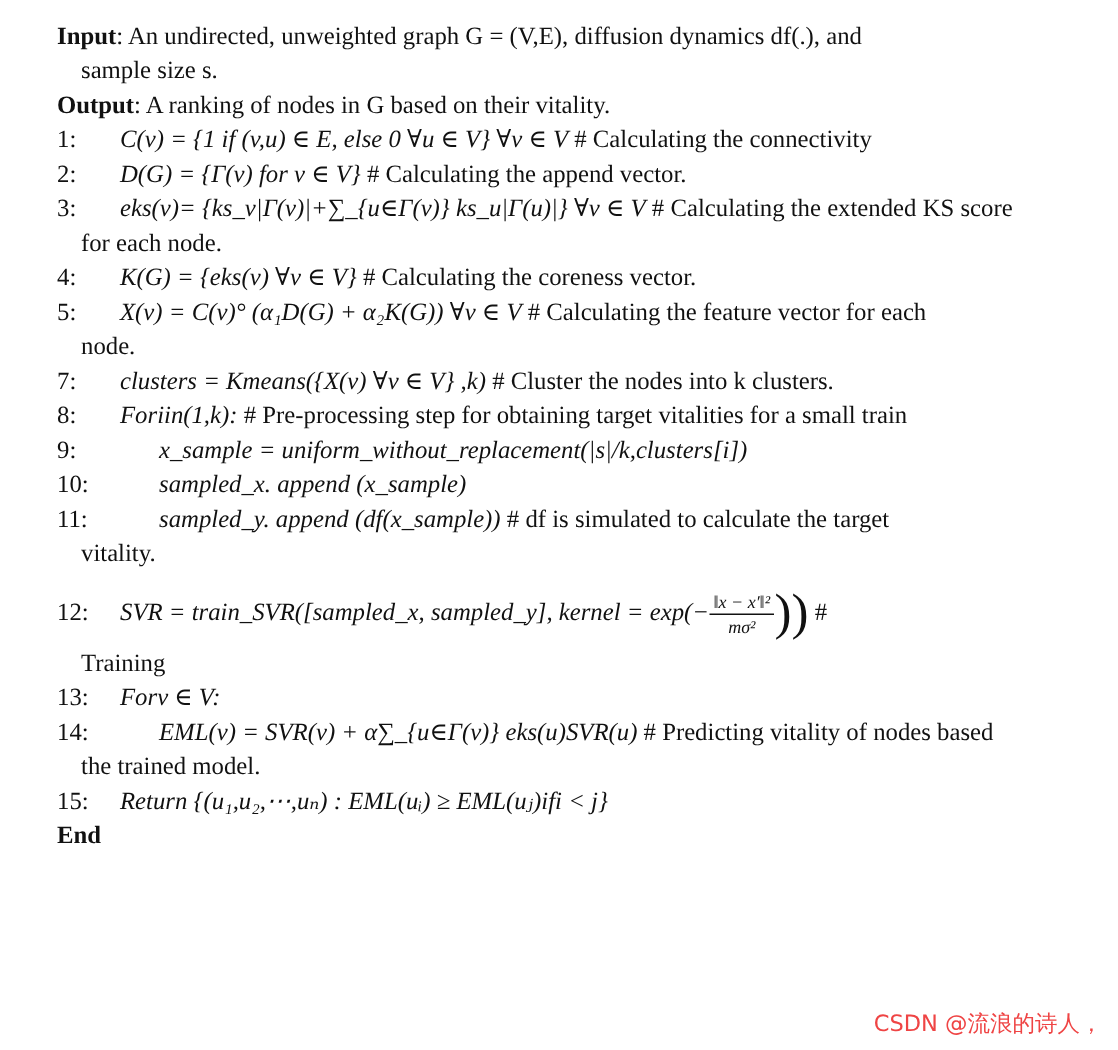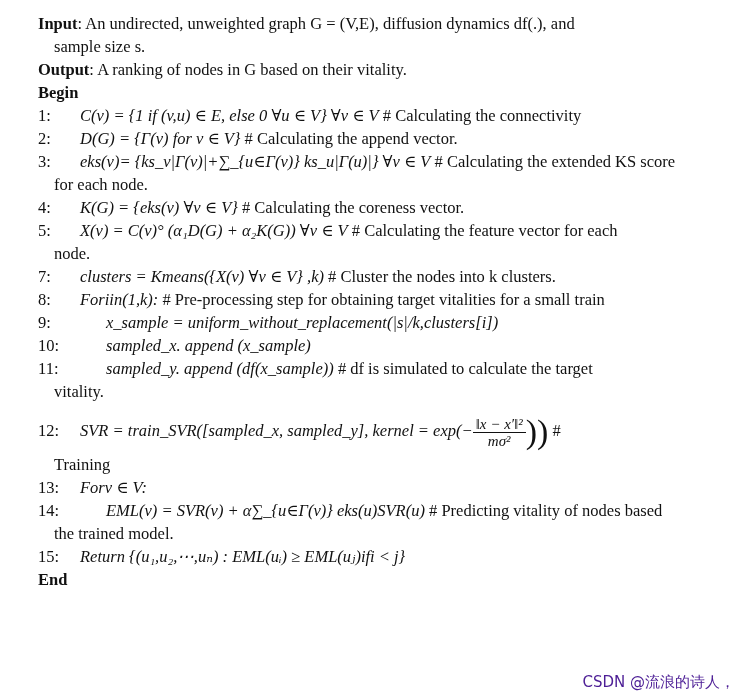--- a/index.html
+++ b/index.html
@@ -9,39 +9,38 @@
   }
   .algo { position:absolute; left:38px; top:12px; width:690px; }
   .line { line-height:23px; white-space:nowrap; }
   .wrap { padding-left:16px; }
   .num { display:inline-block; width:42px; }
   .num.wide { width:50px; }
   .ind1 { padding-left:18px; }
   .b { font-weight:bold; }
   .m { font-style:italic; }
   .gap12 { margin-top:6px; height:44px; line-height:44px; }
-  .frac { display:inline-block; vertical-align:middle; text-align:center; font-style:italic; line-height:16px; font-size:15px; }
+  .frac { display:inline-block; vertical-align:middle; text-align:center; font-style:italic; line-height:16px; font-size:12px; }
   .frac .top { border-bottom:1px solid #111; padding:0 3px; }
   .big { font-size:34px; vertical-align:middle; font-style:normal; }
   .watermark {
-    position:absolute; right:10px; bottom:8px; color:#4c1d95; font-family:"DejaVu Sans",sans-serif; font-size:15px;
+    position:absolute; right:10px; bottom:8px; color:#ef4444; font-family:"DejaVu Sans",sans-serif; font-size:15px;
   }
 </style>
 </head>
 <body>
 
 <div class="algo">
   <div class="line">
     <span class="b">Input</span><span>: An undirected, unweighted graph G = (V,E), diffusion dynamics df(.), and</span>
   </div>
   <div class="line wrap">sample size s.</div>
   <div class="line">
     <span class="b">Output</span><span>: A ranking of nodes in G based on their vitality.</span>
   </div>
-  <div class="line b">Begin</div>
 
   <div class="line"><span class="num">1:</span><span class="m">C(v) = {1  if (v,u) ∈ E,   else  0  ∀u ∈ V} ∀v ∈ V</span><span> # Calculating the connectivity</span></div>
 
   <div class="line"><span class="num">2:</span><span class="m">D(G) = {Γ(v)  for  v ∈ V}</span><span> # Calculating the append vector.</span></div>
 
   <div class="line"><span class="num">3:</span><span class="m">eks(v)= {ks_v|Γ(v)|+∑_{u∈Γ(v)} ks_u|Γ(u)|} ∀v ∈ V</span><span> # Calculating the extended KS score</span></div>
   <div class="line wrap">for each node.</div>
 
   <div class="line"><span class="num">4:</span><span class="m">K(G) = {eks(v)  ∀v ∈ V}</span><span> # Calculating the coreness vector.</span></div>
 

